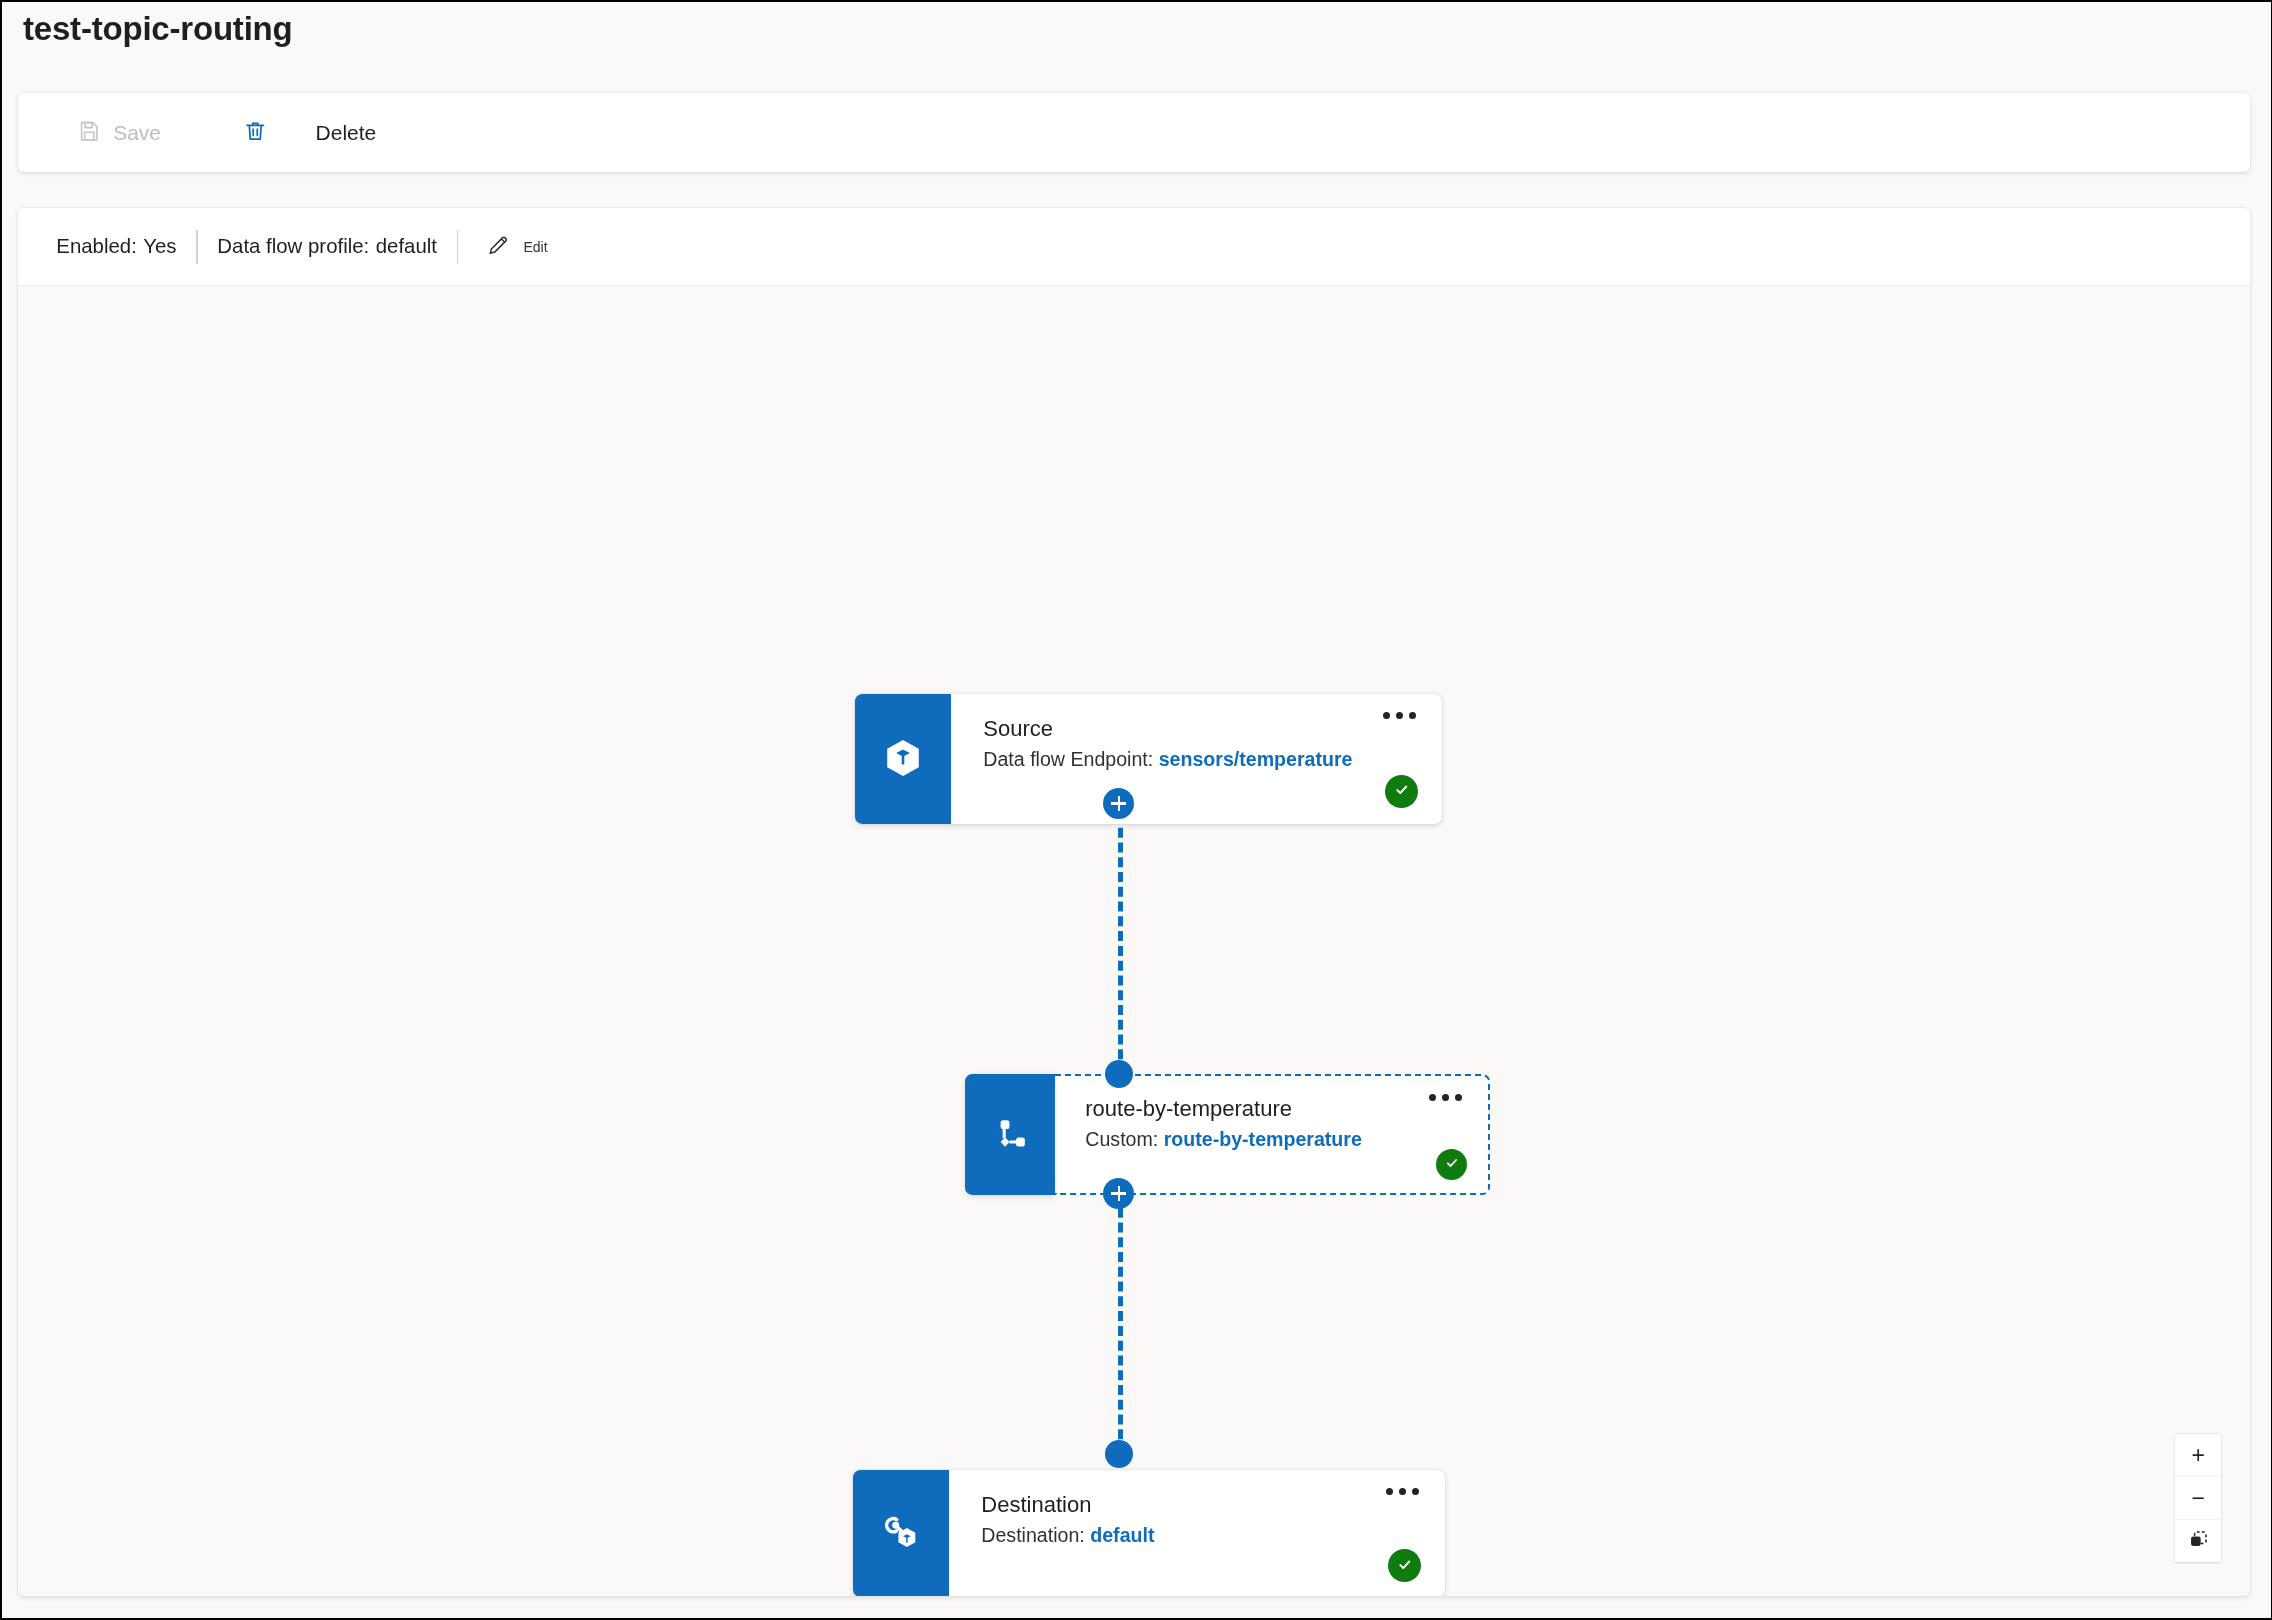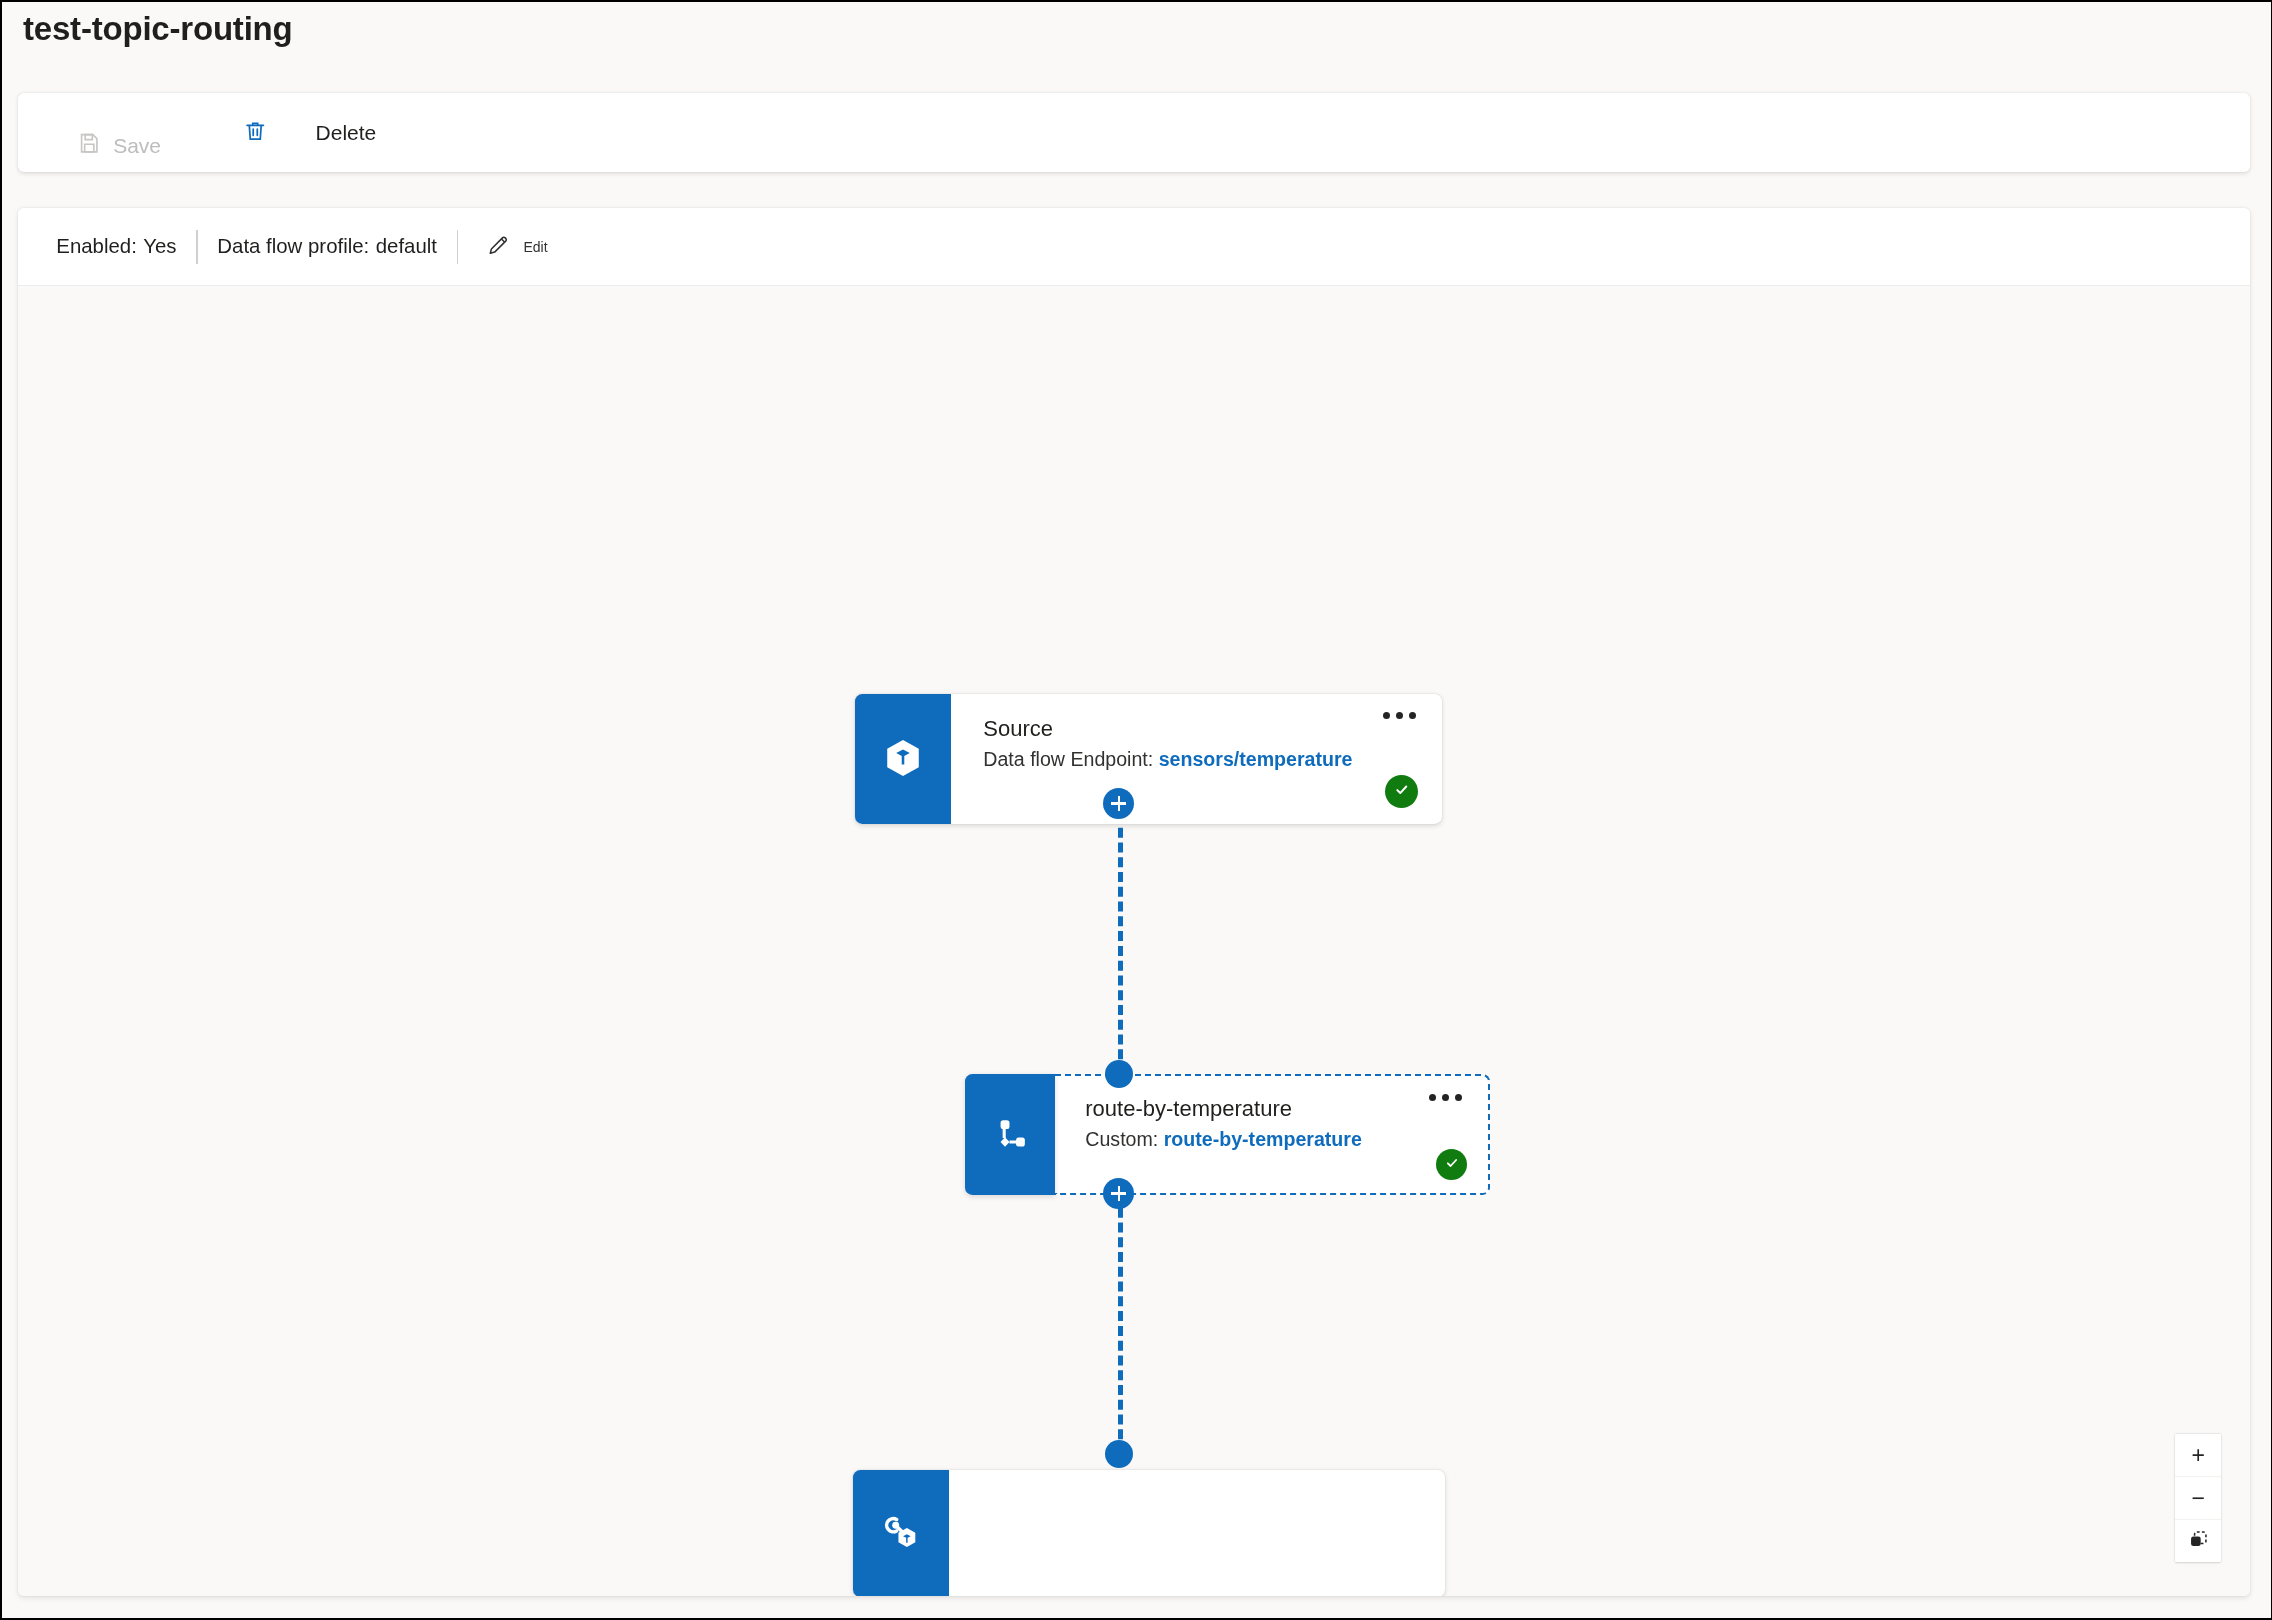--- a/index.html
+++ b/index.html
@@ -55,21 +55,21 @@
   .cmd-btn {
     display: flex;
     align-items: center;
     gap: 11.4px;
     height: 51px;
     padding: 0 13px;
     border-radius: 2.4px;
     cursor: pointer;
     user-select: none;
   }
-  .cmd-btn.disabled { cursor: default; align-items: flex-end; }
+  .cmd-btn.disabled { cursor: default; }
   .cmd-label {
     font-size: 21px;
     color: #201f1e;
     white-space: nowrap;
   }
   .cmd-btn.disabled .cmd-label { color: #bdbdbd; }
   #delete-button { margin-left: 56px; gap: 48px; }
 
   
   #info-bar {
@@ -422,20 +422,39 @@
           <span>
             <svg width="44" height="44" viewBox="0 0 24 24" fill="none">
               <path d="M9.6 5.2a3.6 3.6 0 1 0 0 6.2" stroke="#ffffff" stroke-width="1.9" stroke-linecap="round"></path>
               <circle cx="9.1" cy="8.3" r="1.9" fill="#ffffff"></circle>
               <path d="M10.3 9.6 13 12.3" stroke="#ffffff" stroke-width="1.9" stroke-linecap="round"></path>
               <path d="M15.2 9.8 10.6 12.4v5.2l4.6 2.6 4.6-2.6v-5.2z" fill="#ffffff"></path>
               <path d="M15.2 13.2 13.1 14.3l1.7.9v2.6h.8v-2.6l1.7-.9z" fill="#0f6cbd"></path>
             </svg>
           </span>
         </div>
+        <div class="node-body">
+          <div class="node-more">
+            <i></i>
+              <i></i>
+              <i></i>
+          </div>
+          <div class="node-title">Destination</div>
+          <div class="node-sub">
+            <span>Destination:</span>
+            <b>default</b>
+          </div>
+          <div class="node-status" style="right:24.5px; bottom:14.7px;">
+            <span>
+              <svg width="19.6" height="19.6" viewBox="0 0 24 24" fill="none" stroke="#ffffff" stroke-width="2.4" stroke-linecap="round" stroke-linejoin="round">
+                <path d="M6.5 12.4l3.6 3.6 7.4-8"></path>
+              </svg>
+            </span>
+          </div>
+        </div>
       </div>
 
       <div class="port dot" style="left:1087px; top:1152px;"></div>
 
       <div id="zoom-controls">
 
         <div class="zoom-btn">
           <span class="zoom-glyph">+</span>
         </div>
 

